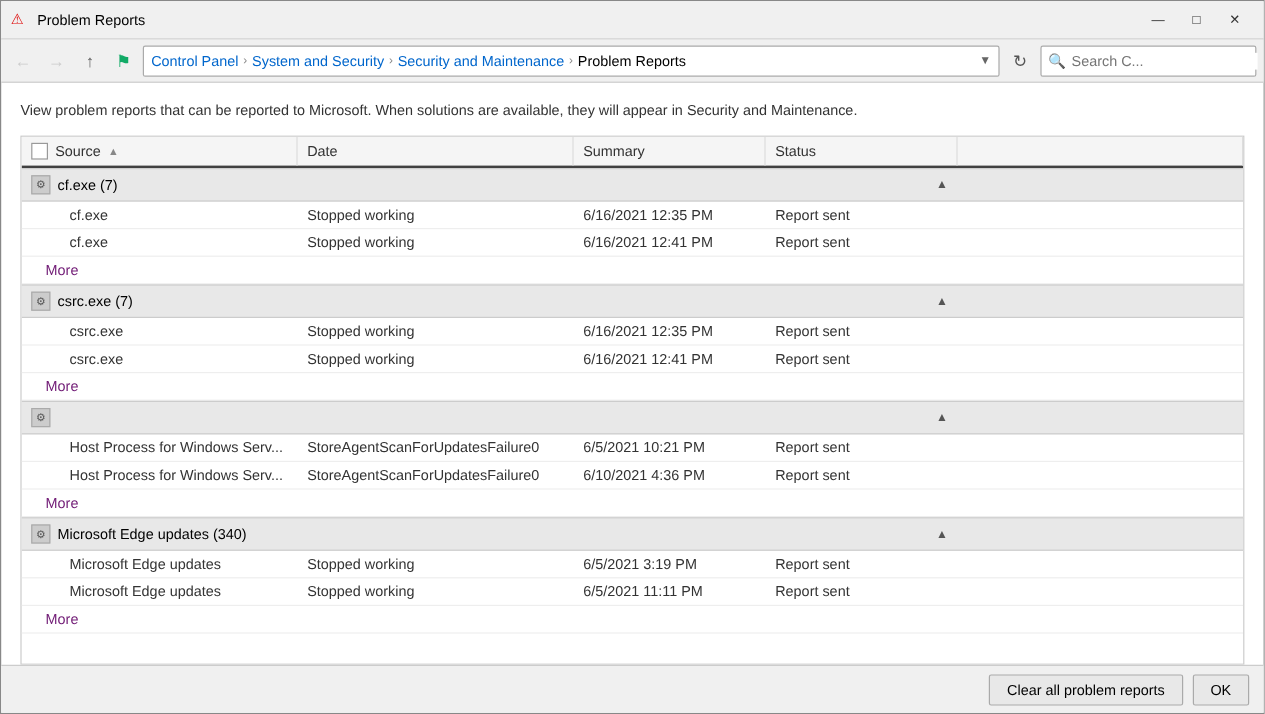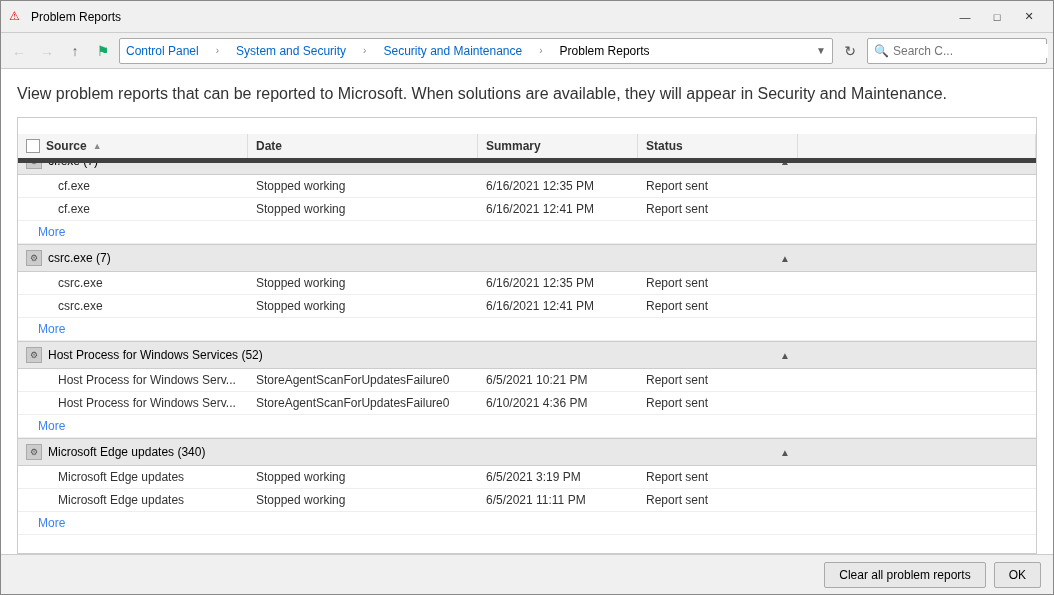--- a/index.html
+++ b/index.html
@@ -90,21 +90,21 @@
       flex: 1;
       height: 26px;
       background: #fff;
       border: 1px solid #aaa;
       border-radius: 2px;
       display: flex;
       align-items: center;
       padding: 0 6px;
       font-size: 12px;
       color: #000;
-      gap: 15px;
+      gap: 2px;
     }
     .breadcrumb-sep {
       color: #888;
       font-size: 10px;
       margin: 0 2px;
     }
     .breadcrumb-item {
       color: #0066cc;
       cursor: pointer;
     }
@@ -161,43 +161,42 @@
     }
 
     .page-title {
       font-size: 20px;
       font-weight: 300;
       color: #003399;
       margin-bottom: 6px;
     }
 
     .page-desc {
-      font-size: 16px;
+      font-size: 12px;
       color: #333;
       margin-bottom: 14px;
     }
 
     
     .table-container {
       flex: 1;
       border: 1px solid #ccc;
       overflow-y: auto;
       overflow-x: hidden;
       position: relative;
     }
 
     .table-header {
       display: grid;
       grid-template-columns: 230px 230px 160px 160px 1fr;
       background: #f5f5f5;
-      border-bottom: 5px solid #404040;
+      border-bottom: 2px solid #404040;
       position: sticky;
-      top: 16px;
+      top: 0;
       z-index: 10;
-      font-weight: bold;
     }
     .th {
       padding: 5px 8px;
       font-size: 12px;
       color: #333;
       border-right: 1px solid #ddd;
       display: flex;
       align-items: center;
       gap: 4px;
       white-space: nowrap;
@@ -250,21 +249,21 @@
       overflow: hidden;
       text-overflow: ellipsis;
       white-space: nowrap;
     }
     .td-source { padding-left: 40px; }
 
     .more-link {
       display: block;
       padding: 4px 8px 4px 20px;
       font-size: 12px;
-      color: #3b82f6;
+      color: #701a75;
       cursor: pointer;
       border-bottom: 1px solid #eee;
     }
 
     
     .bottom-bar {
       height: 40px;
       background: #f0f0f0;
       border-top: 1px solid #ccc;
       display: flex;
@@ -406,21 +405,20 @@
         <div class="td td-source">csrc.exe</div>
         <div class="td">Stopped working</div>
         <div class="td">6/16/2021 12:41 PM</div>
         <div class="td">Report sent</div>
         <div class="td"></div>
       </div>
           <div class="more-link">More</div>
           <div class="group-header">
       <div class="group-header-cell" style="grid-column:1/5;">
         <span class="group-icon">⚙</span>
-        <span>Host Process for Windows Services (52)</span>
         <span style="margin-left:auto; color:#555; font-size:10px; cursor:pointer;">▲</span>
       </div>
       <div style="grid-column:5;"></div>
     </div>
           <div class="data-row">
         <div class="td td-source">Host Process for Windows Serv...</div>
         <div class="td">StoreAgentScanForUpdatesFailure0</div>
         <div class="td">6/5/2021 10:21 PM</div>
         <div class="td">Report sent</div>
         <div class="td"></div>

